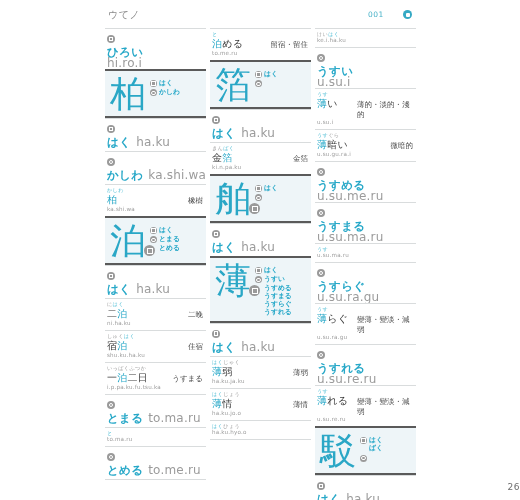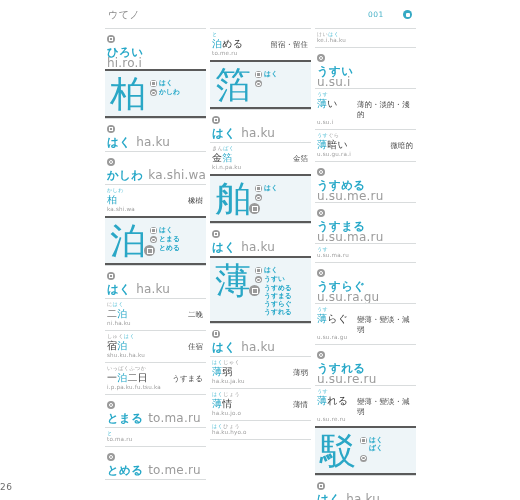--- a/index.html
+++ b/index.html
@@ -133,21 +133,21 @@
     font-size:7.5px;line-height:9.5px;color:#4a4a4a;
     flex:none;max-width:56px;
   }
   .cw-romaji{
     font-size:5.6px;line-height:7px;color:#9b9b9b;
     letter-spacing:.2px;margin-top:0px;
   }
   
   .pagenum{
     position:absolute;left:0;right:0;bottom:8px;
-    text-align:left;font-size:9px;color:#6d6d6d;
+    text-align:right;font-size:9px;color:#6d6d6d;
     letter-spacing:.5px;
   }
 </style>
 </head>
 <body>
 
 <div class="page">
 
   <div class="hdr">
     <div class="hdr-left">ウてノ</div>

